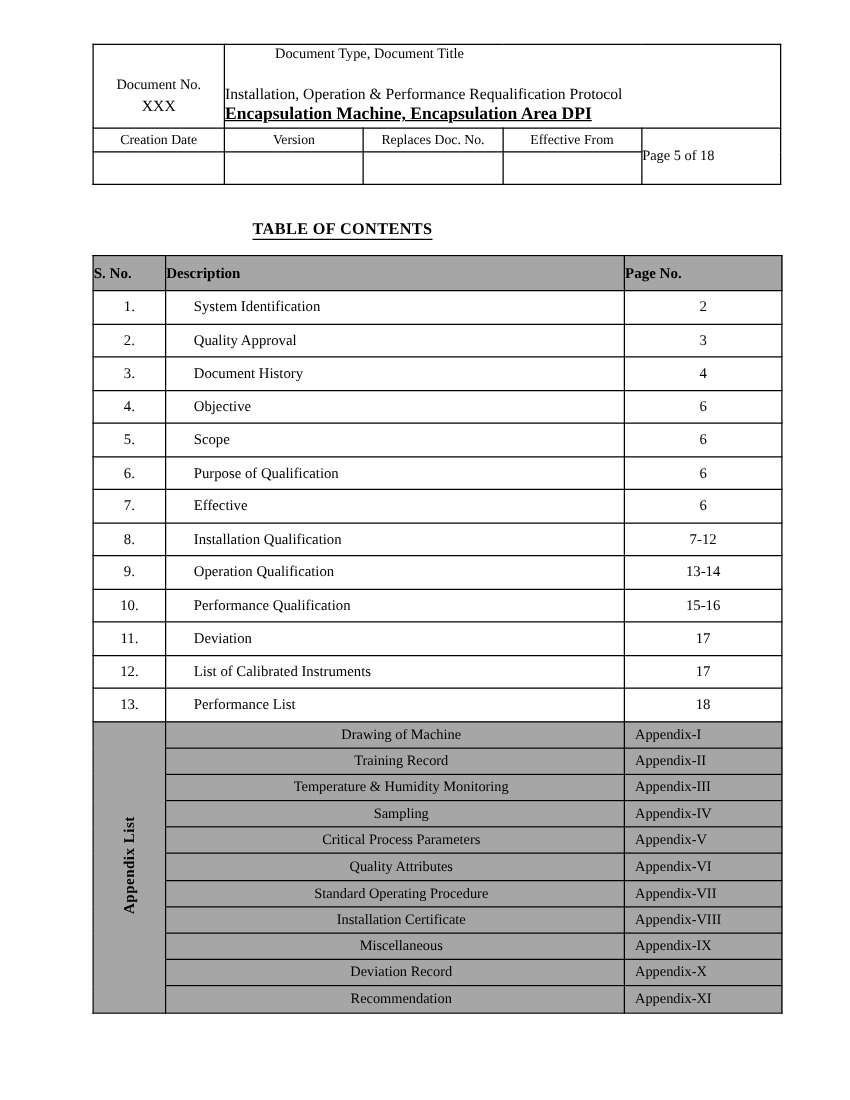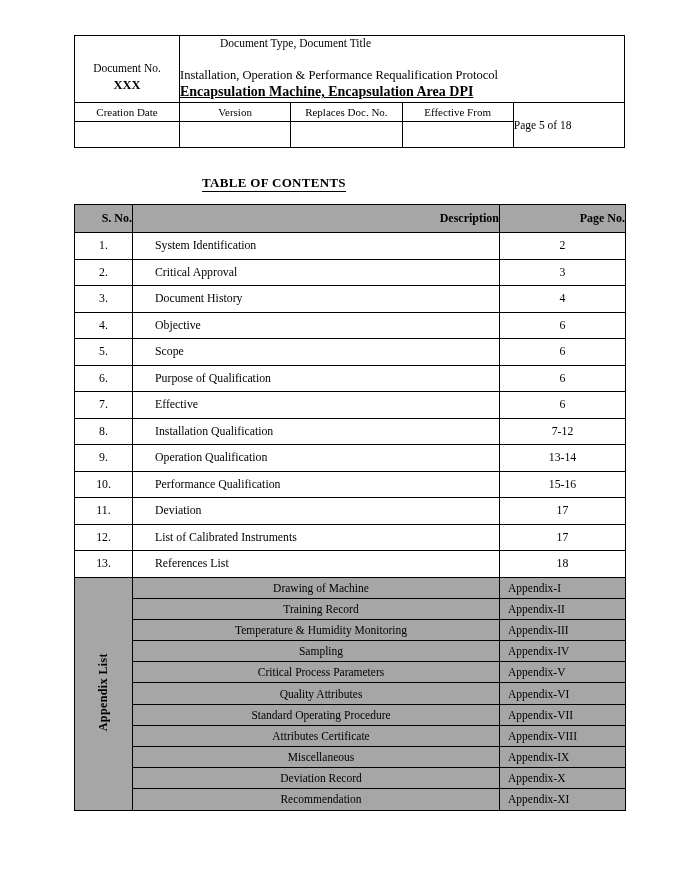--- a/index.html
+++ b/index.html
@@ -40,21 +40,21 @@
   }
 
   .docno-cell {
     width: 104px;
     text-align: center;
     font-size: 11.5px;
     line-height: 1.45;
     padding: 4px 2px;
   }
   .docno-cell .docno-label { display: block; margin-top: 16px; }
-  .docno-cell .docno-value { display: block; font-weight: bold; font-size: 12.5px; }
+  .docno-cell .docno-value { display: block; font-weight: normal; font-size: 12.5px; }
 
   .title-cell {
     padding: 5px 8px 6px 8px;
     text-align: left;
   }
   .title-cell .doc-type {
     font-size: 11.5px;
     line-height: 1.3;
     margin-bottom: 16px;
     margin-left: 40px;
@@ -117,21 +117,21 @@
   }
   .toc .col-sno   { width: 58px; }
   .toc .col-desc  { width: 367px; }
   .toc .col-page  { width: 126px; }
 
   .toc thead th {
     background: #a6a6a6;
     font-size: 12px;
     font-weight: bold;
     height: 27px;
-    text-align: right;
+    text-align: left;
     vertical-align: middle;
   }
 
   .toc tbody tr.toc-row td {
     height: 25.5px;
     font-size: 11.8px;
     vertical-align: middle;
     background: #ffffff;
   }
   .toc tbody tr.toc-row td.c-sno {
@@ -228,21 +228,21 @@
       </tr>
     </thead>
     <tbody>
         <tr class="toc-row">
           <td class="c-sno">1.</td>
           <td class="c-desc">System Identification</td>
           <td class="c-page">2</td>
         </tr>
         <tr class="toc-row">
           <td class="c-sno">2.</td>
-          <td class="c-desc">Critical Approval</td>
+          <td class="c-desc">Quality Approval</td>
           <td class="c-page">3</td>
         </tr>
         <tr class="toc-row">
           <td class="c-sno">3.</td>
           <td class="c-desc">Document History</td>
           <td class="c-page">4</td>
         </tr>
         <tr class="toc-row">
           <td class="c-sno">4.</td>
           <td class="c-desc">Objective</td>
@@ -283,21 +283,21 @@
           <td class="c-desc">Deviation</td>
           <td class="c-page">17</td>
         </tr>
         <tr class="toc-row">
           <td class="c-sno">12.</td>
           <td class="c-desc">List of Calibrated Instruments</td>
           <td class="c-page">17</td>
         </tr>
         <tr class="toc-row">
           <td class="c-sno">13.</td>
-          <td class="c-desc">References List</td>
+          <td class="c-desc">Performance List</td>
           <td class="c-page">18</td>
         </tr>
         <tr class="apx-row">
           <td class="apx-label-cell" rowspan="11"><span class="apx-label-inner">Appendix List</span></td>
           <td class="c-desc">Drawing of Machine</td>
           <td class="c-page">Appendix-I</td>
         </tr>
         <tr class="apx-row">
           <td class="c-desc">Training Record</td>
           <td class="c-page">Appendix-II</td>
@@ -316,21 +316,21 @@
         </tr>
         <tr class="apx-row">
           <td class="c-desc">Quality Attributes</td>
           <td class="c-page">Appendix-VI</td>
         </tr>
         <tr class="apx-row">
           <td class="c-desc">Standard Operating Procedure</td>
           <td class="c-page">Appendix-VII</td>
         </tr>
         <tr class="apx-row">
-          <td class="c-desc">Attributes Certificate</td>
+          <td class="c-desc">Installation Certificate</td>
           <td class="c-page">Appendix-VIII</td>
         </tr>
         <tr class="apx-row">
           <td class="c-desc">Miscellaneous</td>
           <td class="c-page">Appendix-IX</td>
         </tr>
         <tr class="apx-row">
           <td class="c-desc">Deviation Record</td>
           <td class="c-page">Appendix-X</td>
         </tr>

